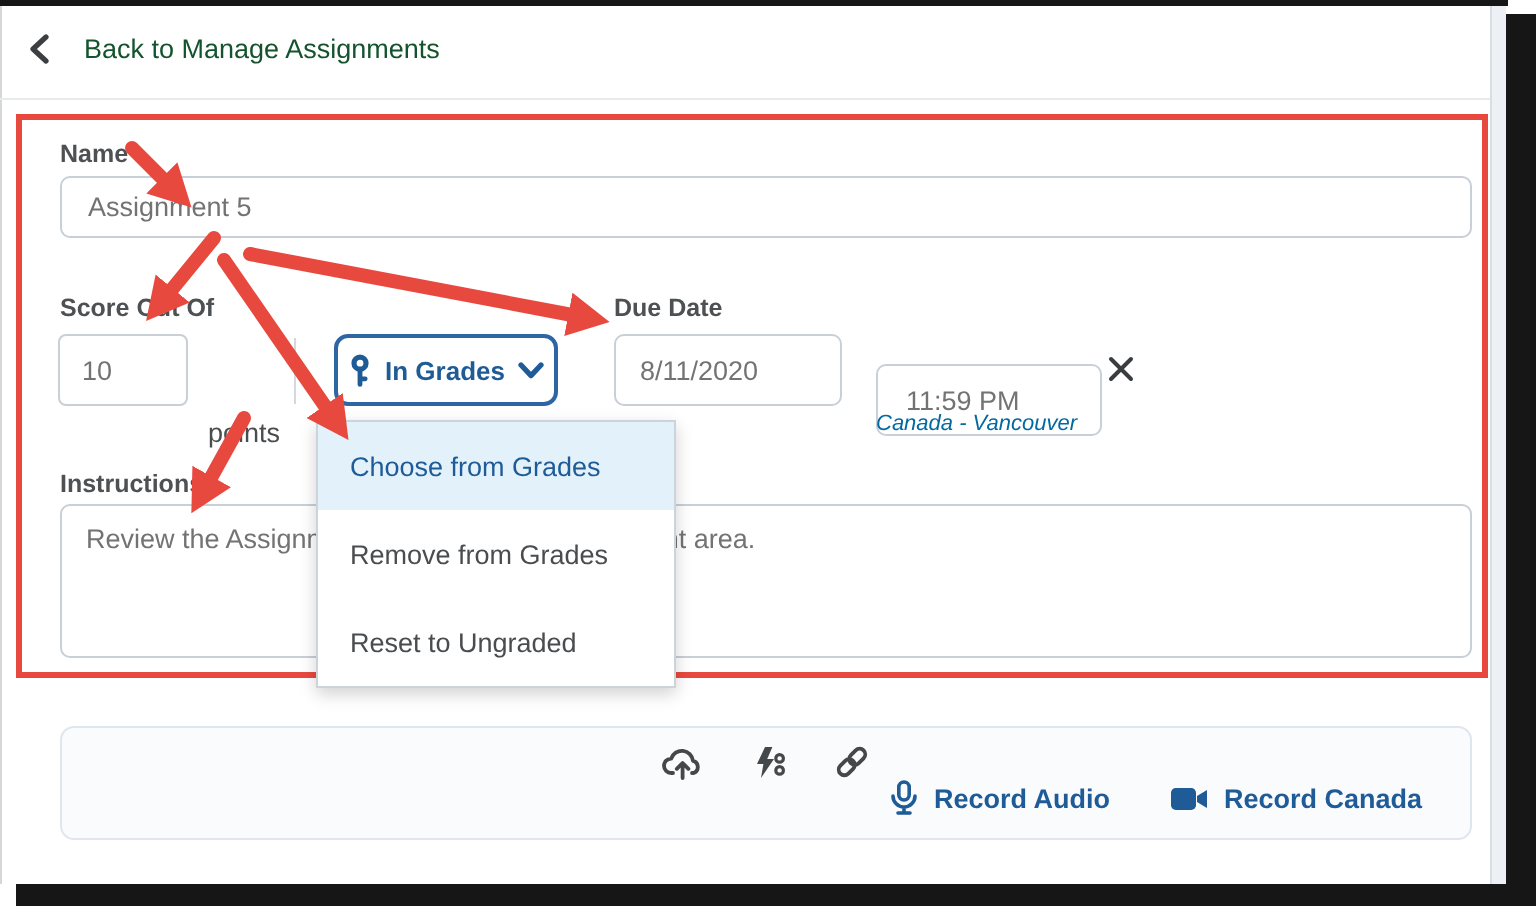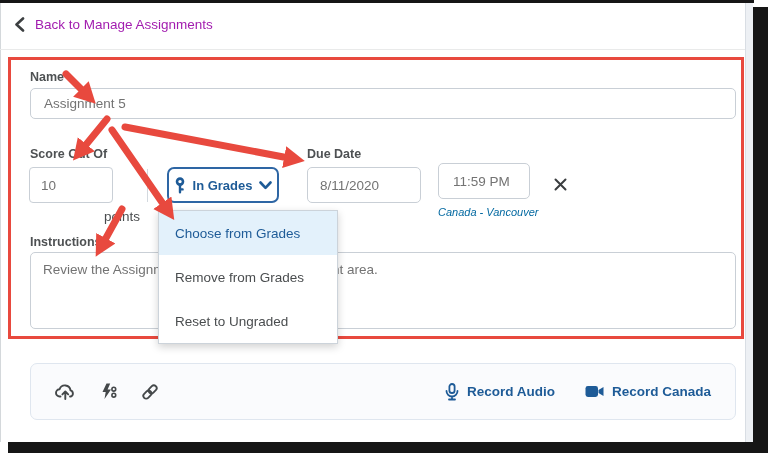--- a/index.html
+++ b/index.html
@@ -9,63 +9,63 @@
     -webkit-font-smoothing:antialiased;
   }
   .abs{position:absolute;}
   
   .frame-top{left:0;top:0;width:754px;height:3px;background:#161616;}
   .frame-right{left:752px;top:7px;width:16px;height:446px;background:#161616;}
   .frame-bottom{left:8px;top:442px;width:760px;height:11px;background:#161616;}
   .scroll-strip{left:745px;top:3px;width:7px;height:439px;background:#edf0f4;border-left:1px solid #d9dee4;}
   .left-hairline{left:0;top:3px;width:1px;height:439px;background:#d4d8db;}
   
-  .back-link{left:14px;top:17px;display:flex;align-items:flex-start;gap:10px;cursor:pointer;color:#a21caf;font-size:13.5px;}
+  .back-link{left:14px;top:17px;display:flex;align-items:flex-start;gap:17px;cursor:pointer;color:#14532d;font-size:13.5px;}
   .header-divider{left:0;top:49px;width:745px;height:1px;background:#e9eaea;}
   
   .red-box{left:8px;top:57px;width:736px;height:282px;border:3px solid #e8493e;box-sizing:border-box;z-index:1;}
   
   .field-label{font-size:12.5px;font-weight:700;color:#4e5153;z-index:2;}
   .txt-input{
     box-sizing:border-box;border:1px solid #c9cfd6;border-radius:5px;background:#fff;
     font-family:"Liberation Sans",sans-serif;font-size:13.5px;color:#737373;outline:none;z-index:2;
   }
   .name-label{left:30px;top:70px;}
   .name-input{left:30px;top:88px;width:706px;height:31px;padding:0 13px;}
   .score-label{left:30px;top:147px;}
-  .score-input{left:29px;top:167px;width:84px;height:36px;padding:0 11px;border-radius:4px;}
+  .score-input{left:29px;top:167px;width:65px;height:36px;padding:0 11px;border-radius:4px;}
   .points-text{left:104px;top:177px;font-size:13.5px;color:#4a4d4f;z-index:2;margin-top:32px;}
   .vsep{left:147px;top:169px;width:1px;height:33px;background:#d3d9df;z-index:2;}
   .grades-button{
     left:167px;top:167px;width:112px;height:36px;box-sizing:border-box;
     border:2px solid #2e66a4;border-radius:7px;background:#fff;z-index:2;
     display:flex;align-items:center;justify-content:center;gap:7px;cursor:pointer;
     font-size:13px;font-weight:700;color:#1e5b97;
   }
   .duedate-label{left:307px;top:147px;}
   .date-input{left:307px;top:167px;width:114px;height:36px;padding:0 12px;}
-  .time-input{left:438px;top:163px;width:92px;height:36px;padding:4px 14px;}
+  .time-input{left:438px;top:182px;width:113px;height:36px;padding:4px 14px;}
   .clear-button{left:549px;top:173px;width:22px;height:22px;display:flex;align-items:center;justify-content:center;cursor:pointer;z-index:2;}
   .timezone-text{left:438px;top:206px;font-size:11px;font-style:italic;color:#0369a1;z-index:2;}
   .instructions-label{left:30px;top:235px;}
   .instructions-input{
     left:30px;top:252px;width:706px;height:77px;padding:8px 12px;resize:none;line-height:18px;
   }
   
   .grades-menu{
     left:158px;top:210px;width:178px;background:#ffffff;border:1px solid #ccd3da;
     box-shadow:0 3px 8px rgba(0,0,0,.18);z-index:5;
   }
   .menu-item{height:44px;display:flex;align-items:center;padding:0 16px;font-size:13.5px;color:#4a4d4f;cursor:pointer;}
   .menu-item.highlighted{background:#e3f1fb;color:#1e5b97;}
   
   .attach-toolbar{
     left:30px;top:363px;width:706px;height:57px;box-sizing:border-box;
     border:1px solid #dfe6ef;border-radius:7px;background:#fafbfd;z-index:2;
-    display:flex;align-items:center;padding:8px 24px;
+    display:flex;align-items:center;padding:8px 24px;flex-direction:column;
   }
   .tool-icons{display:flex;align-items:center;gap:24px;}
   .tool-btn{display:flex;align-items:center;justify-content:center;cursor:pointer;}
   .record-group{margin-left:auto;display:flex;align-items:center;gap:30px;}
   .record-btn{display:flex;align-items:center;gap:8px;cursor:pointer;font-size:13.5px;font-weight:700;color:#1e5b97;}
   
   .arrows{left:0;top:0;width:768px;height:453px;z-index:10;pointer-events:none;}
 </style>
 </head>
 <body>

